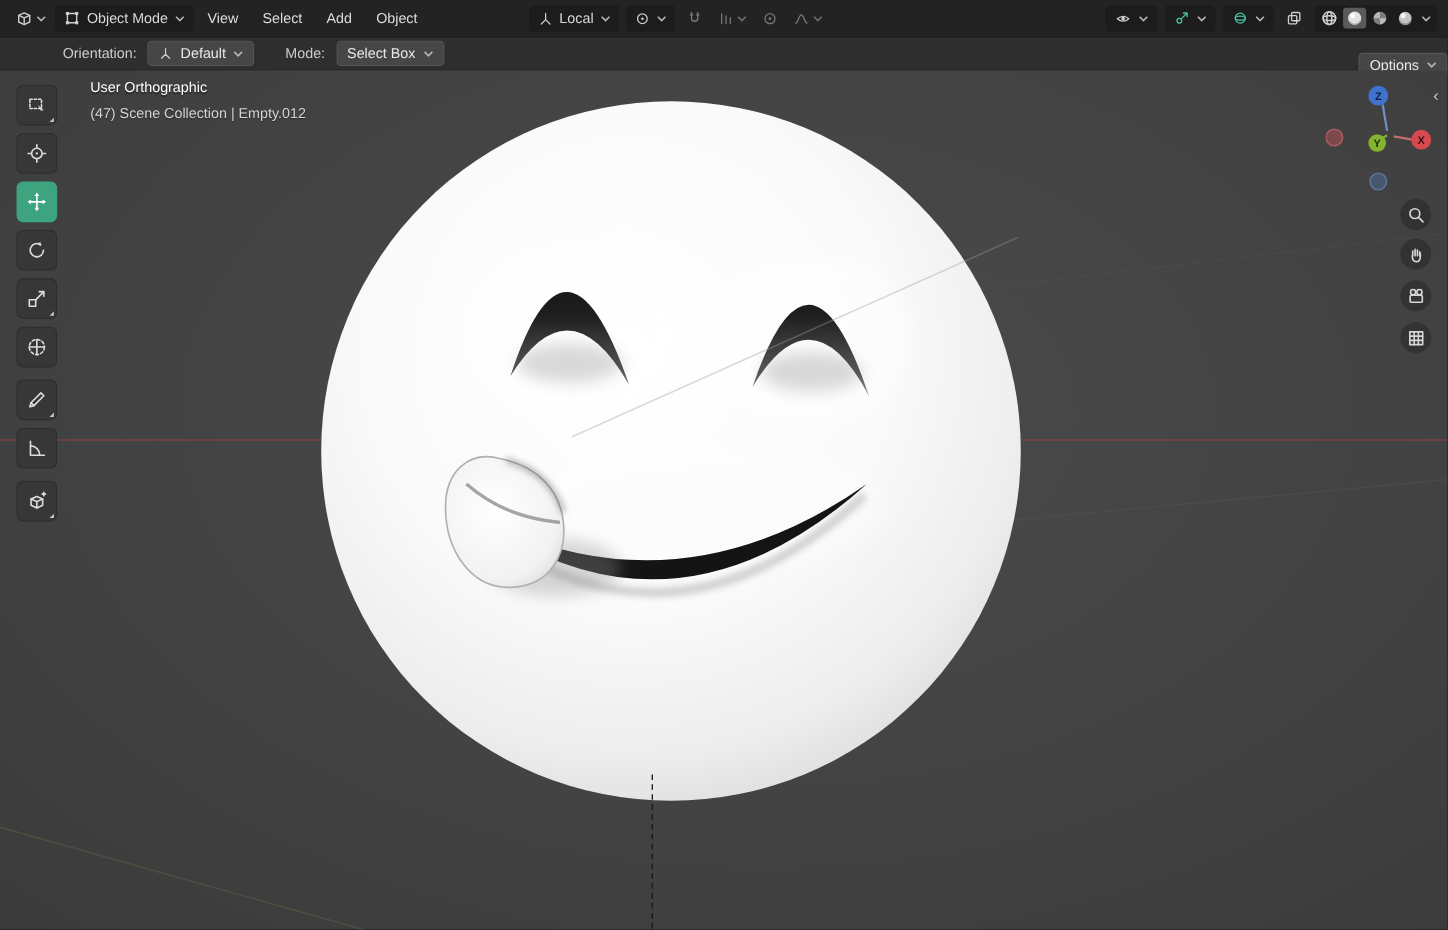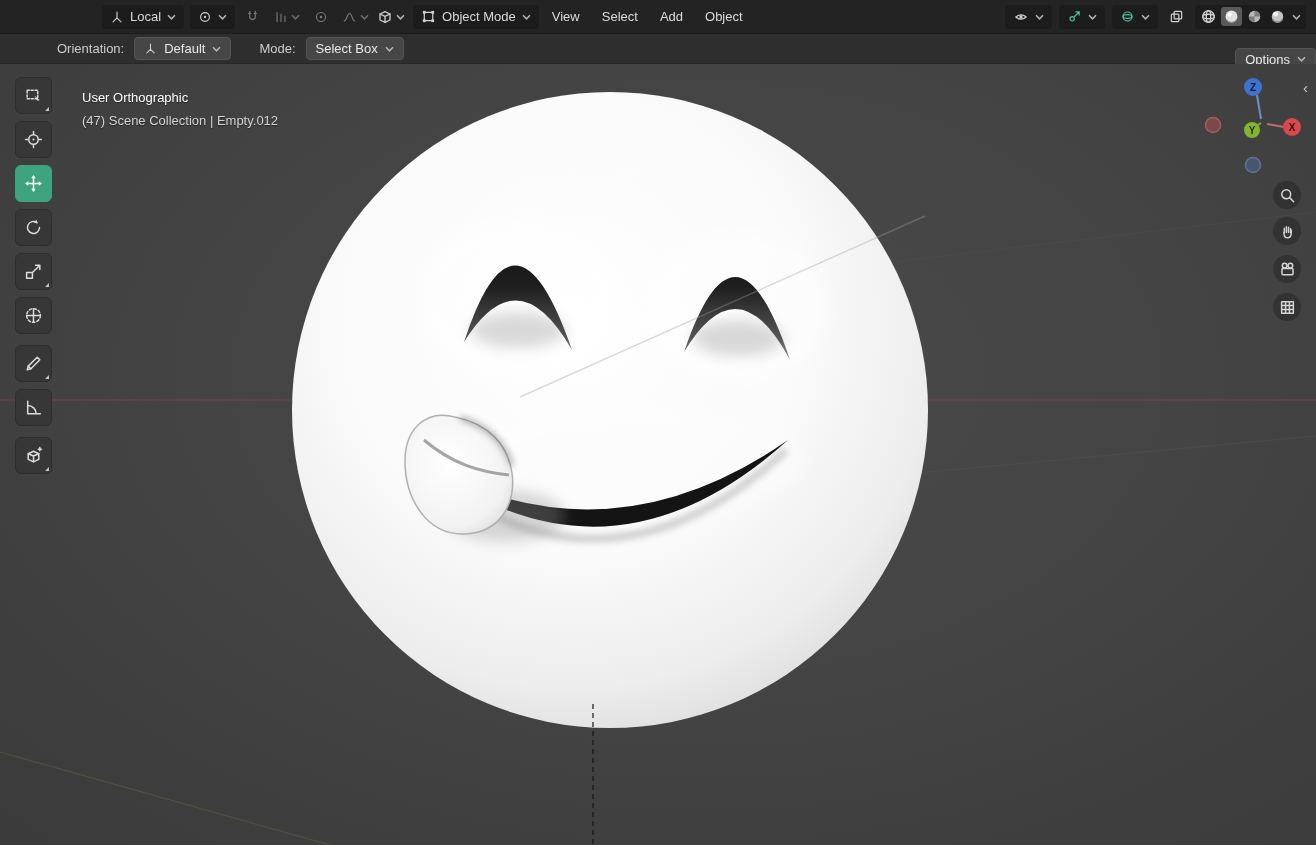--- a/index.html
+++ b/index.html
@@ -26,21 +26,21 @@
   .toolrow{display:flex;align-items:center;height:31px;background:var(--toolrow-bg,#2e2e2e);padding:0 0 0 57px;gap:10px;border-top:1px solid #1b1b1b;border-bottom:1px solid #272727;}
   .label{color:#cccccc;}
   .label2{color:#cccccc;margin-left:18px;}
   .pill2{display:flex;align-items:center;gap:7px;height:23px;padding:0 9px;background:#464646;border:1px solid #555;border-radius:4px;color:#e8e8e8;}
   .options{margin-left:auto;margin-top:21px;}
 
   
   .viewport{position:relative;height:781px;
     background:radial-gradient(1100px 700px at 53% 40%, #4b4b4b 0%, var(--viewport-bg,#424242) 55%, #393939 100%);}
   .scene{position:absolute;left:0;top:0;}
-  .vp-text{position:absolute;left:82px;top:22px;line-height:23px;font-size:13px;color:#ffffff;text-shadow:0 1px 1px rgba(0,0,0,.45);}
+  .vp-text{position:absolute;left:82px;top:4px;line-height:23px;font-size:13px;color:#ffffff;text-shadow:0 1px 1px rgba(0,0,0,.45);}
   .vp-text .crumb{color:#d4d4d4;}
 
   
   .toolbar{position:absolute;left:15px;top:13px;width:38px;display:flex;flex-direction:column;}
   .tbtn{position:relative;width:37px;height:37px;margin-bottom:7px;background:#373737;border:1px solid #2d2d2d;border-radius:6px;align-items:center;justify-content:center;display:flex;}
   .tbtn.gap{margin-top:4px;}
   .tbtn.active{background:var(--accent,#3da47f);border-color:var(--accent,#3da47f);}
   .tbtn .flyout{position:absolute;right:2px;bottom:2px;width:0;height:0;border-left:4px solid transparent;border-bottom:4px solid #c4c4c4;}
   .tico{stroke:#dcdcdc;stroke-width:1.4;fill:none;stroke-linecap:round;stroke-linejoin:round;}
   .tbtn.active .tico{stroke:#ffffff;}
@@ -52,69 +52,20 @@
   .nico{stroke:#d6d6d6;stroke-width:1.4;fill:none;stroke-linecap:round;stroke-linejoin:round;}
   .sidebar-arrow{position:absolute;left:1303px;top:16px;color:#c9c9c9;font-size:15px;line-height:15px;}
 
   .hico{stroke:#cfcfcf;stroke-width:1.3;fill:none;stroke-linecap:round;stroke-linejoin:round;}
   .teal{stroke:var(--icon-teal,#49c2a1);}
 </style>
 </head>
 <body>
 
 <header class="hdr">
-  <div class="hgroup center">
-    <button class="pill">
-      <svg class="hico" width="14" height="14" viewBox="0 0 16 16">
-        <path d="M8 2.5 V9 M8 9 L3.5 13.5 M8 9 L12.5 13.5"></path>
-      </svg>
-      <span>Local</span>
-      <svg class="chev" width="9" height="6" viewBox="0 0 9 6">
-          <path d="M1 1.2 L4.5 4.8 L8 1.2"></path>
-        </svg>
-    </button>
-    <button class="pill">
-      <svg class="hico" width="14" height="14" viewBox="0 0 16 16">
-        <circle cx="8" cy="8" r="5"></circle>
-          <circle cx="8" cy="8" r="1.3" fill="#cfcfcf" stroke="none"></circle>
-      </svg>
-      <svg class="chev" width="9" height="6" viewBox="0 0 9 6">
-          <path d="M1 1.2 L4.5 4.8 L8 1.2"></path>
-        </svg>
-    </button>
-    <button class="iconbtn dim">
-      <svg class="hico" width="15" height="15" viewBox="0 0 16 16">
-        <path d="M5 2.5 L5 8 A3 3 0 0 0 11 8 L11 2.5"></path>
-          <path d="M3.8 4.8 H6.2 M9.8 4.8 H12.2"></path>
-      </svg>
-    </button>
-    <button class="iconbtn dim">
-      <svg class="hico" width="14" height="14" viewBox="0 0 16 16">
-        <path d="M3.5 3 V13 M8 5 V13 M12.5 7 V13"></path>
-      </svg>
-      <svg class="chev" width="9" height="6" viewBox="0 0 9 6">
-          <path d="M1 1.2 L4.5 4.8 L8 1.2"></path>
-        </svg>
-    </button>
-    <button class="iconbtn dim">
-      <svg class="hico" width="14" height="14" viewBox="0 0 16 16">
-        <circle cx="8" cy="8" r="5.2"></circle>
-          <circle cx="8" cy="8" r="1.4" fill="#cfcfcf" stroke="none"></circle>
-      </svg>
-    </button>
-    <button class="iconbtn dim">
-      <svg class="hico" width="15" height="14" viewBox="0 0 16 16">
-        <path d="M2 12.5 C5 12.5 5 4 8 4 C11 4 11 12.5 14 12.5"></path>
-      </svg>
-      <svg class="chev" width="9" height="6" viewBox="0 0 9 6">
-          <path d="M1 1.2 L4.5 4.8 L8 1.2"></path>
-        </svg>
-    </button>
-  </div>
-
   <div class="hgroup">
     <button class="iconbtn">
       <svg class="hico" width="16" height="16" viewBox="0 0 16 16">
         <path d="M3 11 L8 13.3 L13 11 L13 5 L8 2.7 L3 5 Z"></path>
           <path d="M3 5 L8 7.3 L13 5 M8 7.3 V13.3"></path>
       </svg>
       <svg class="chev" width="9" height="6" viewBox="0 0 9 6">
           <path d="M1 1.2 L4.5 4.8 L8 1.2"></path>
         </svg>
     </button>
@@ -130,20 +81,69 @@
       <svg class="chev" width="9" height="6" viewBox="0 0 9 6">
           <path d="M1 1.2 L4.5 4.8 L8 1.2"></path>
         </svg>
     </button>
     <nav class="hgroup">
       <button class="menu-item">View</button>
       <button class="menu-item">Select</button>
       <button class="menu-item">Add</button>
       <button class="menu-item">Object</button>
     </nav>
+  </div>
+
+  <div class="hgroup center">
+    <button class="pill">
+      <svg class="hico" width="14" height="14" viewBox="0 0 16 16">
+        <path d="M8 2.5 V9 M8 9 L3.5 13.5 M8 9 L12.5 13.5"></path>
+      </svg>
+      <span>Local</span>
+      <svg class="chev" width="9" height="6" viewBox="0 0 9 6">
+          <path d="M1 1.2 L4.5 4.8 L8 1.2"></path>
+        </svg>
+    </button>
+    <button class="pill">
+      <svg class="hico" width="14" height="14" viewBox="0 0 16 16">
+        <circle cx="8" cy="8" r="5"></circle>
+          <circle cx="8" cy="8" r="1.3" fill="#cfcfcf" stroke="none"></circle>
+      </svg>
+      <svg class="chev" width="9" height="6" viewBox="0 0 9 6">
+          <path d="M1 1.2 L4.5 4.8 L8 1.2"></path>
+        </svg>
+    </button>
+    <button class="iconbtn dim">
+      <svg class="hico" width="15" height="15" viewBox="0 0 16 16">
+        <path d="M5 2.5 L5 8 A3 3 0 0 0 11 8 L11 2.5"></path>
+          <path d="M3.8 4.8 H6.2 M9.8 4.8 H12.2"></path>
+      </svg>
+    </button>
+    <button class="iconbtn dim">
+      <svg class="hico" width="14" height="14" viewBox="0 0 16 16">
+        <path d="M3.5 3 V13 M8 5 V13 M12.5 7 V13"></path>
+      </svg>
+      <svg class="chev" width="9" height="6" viewBox="0 0 9 6">
+          <path d="M1 1.2 L4.5 4.8 L8 1.2"></path>
+        </svg>
+    </button>
+    <button class="iconbtn dim">
+      <svg class="hico" width="14" height="14" viewBox="0 0 16 16">
+        <circle cx="8" cy="8" r="5.2"></circle>
+          <circle cx="8" cy="8" r="1.4" fill="#cfcfcf" stroke="none"></circle>
+      </svg>
+    </button>
+    <button class="iconbtn dim">
+      <svg class="hico" width="15" height="14" viewBox="0 0 16 16">
+        <path d="M2 12.5 C5 12.5 5 4 8 4 C11 4 11 12.5 14 12.5"></path>
+      </svg>
+      <svg class="chev" width="9" height="6" viewBox="0 0 9 6">
+          <path d="M1 1.2 L4.5 4.8 L8 1.2"></path>
+        </svg>
+    </button>
   </div>
 
   <div class="hgroup right">
     <button class="pill">
       <svg class="hico" width="16" height="14" viewBox="0 0 16 16">
         <path d="M2 8 Q8 3 14 8 Q8 13 2 8 Z"></path>
           <circle cx="8" cy="8" r="1.9" fill="#cfcfcf" stroke="none"></circle>
       </svg>
       <svg class="chev" width="9" height="6" viewBox="0 0 9 6">
           <path d="M1 1.2 L4.5 4.8 L8 1.2"></path>

